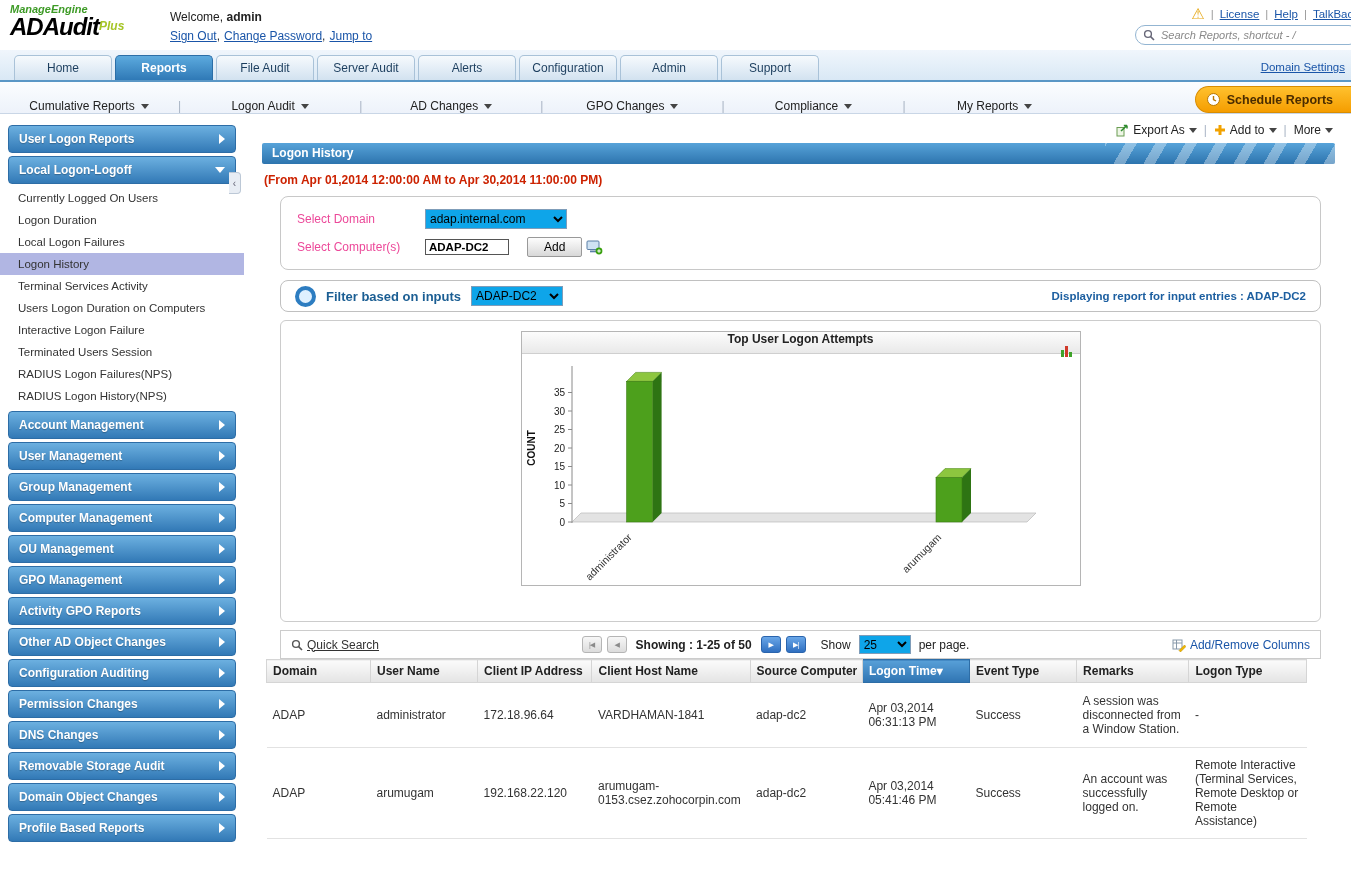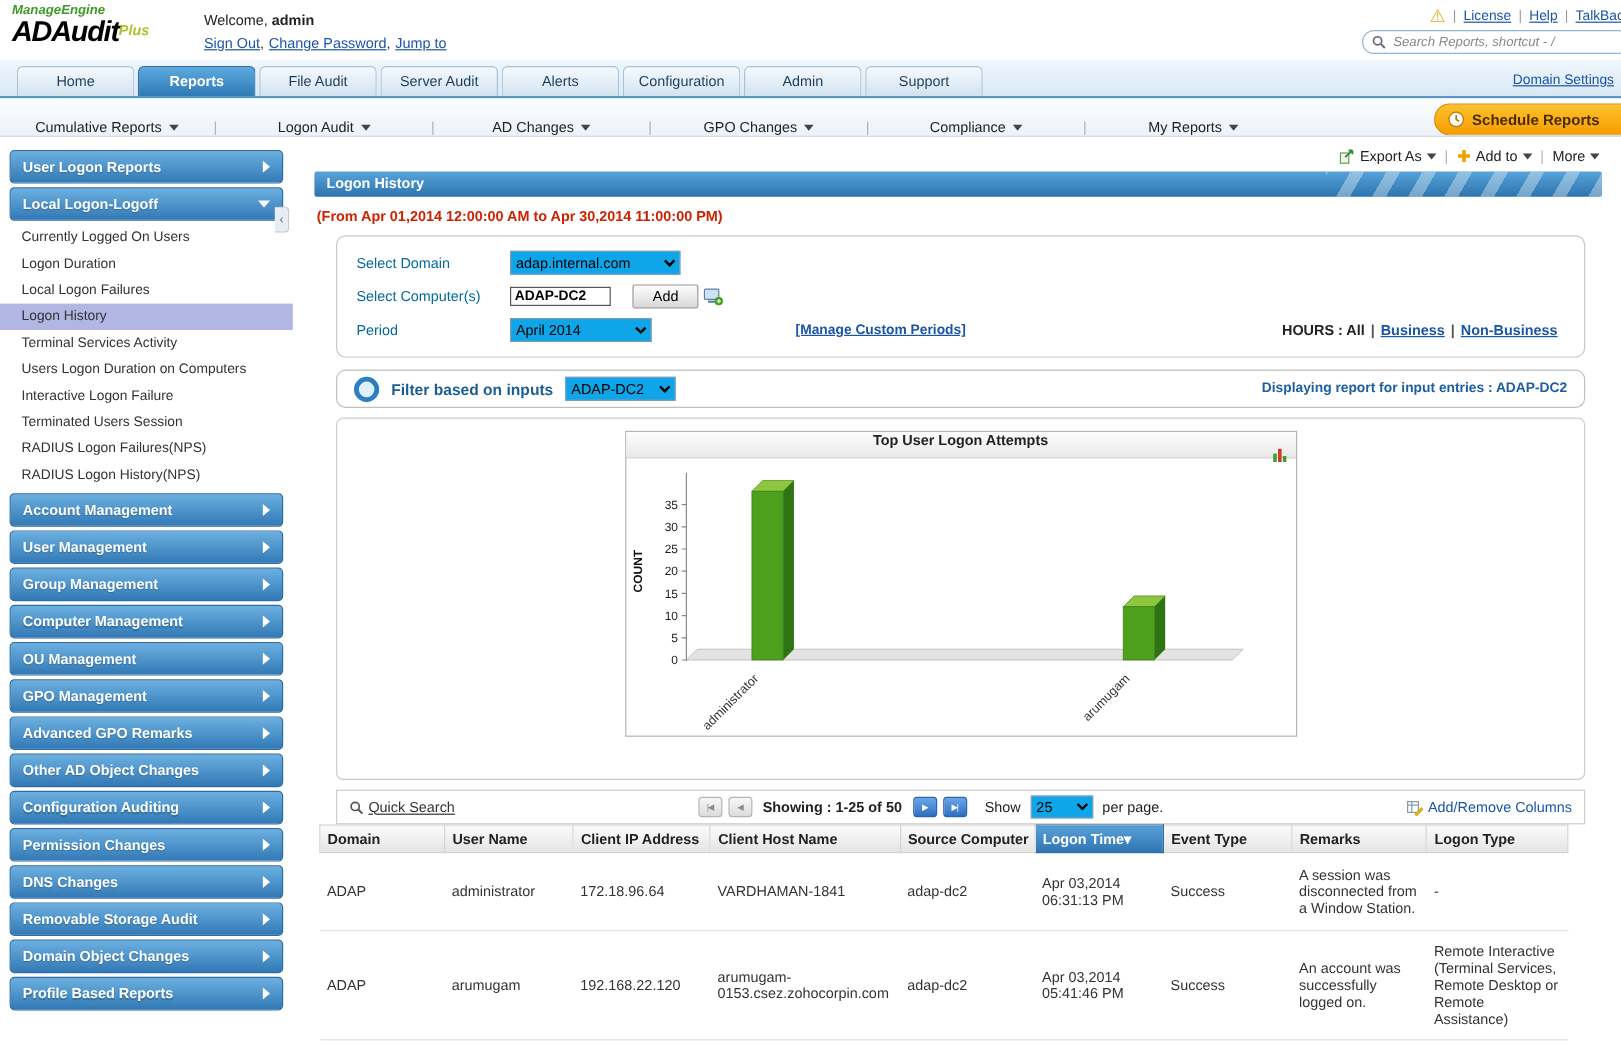--- a/index.html
+++ b/index.html
@@ -67,21 +67,21 @@
 
   .report-bar{height:21px;background:linear-gradient(#57a3d9,#2d74ae);color:#fff;font-weight:bold;font-size:12px;
               line-height:21px;padding-left:10px;border-radius:2px;position:relative;overflow:hidden;}
   .report-bar::after{content:"";position:absolute;right:0;top:0;bottom:0;width:230px;
               background:repeating-linear-gradient(-60deg,rgba(255,255,255,.35) 0 10px,rgba(255,255,255,0) 10px 26px);}
   .date-range{margin:9px 2px;color:#cc2200;font-weight:bold;font-size:12px;}
 
   .form-box{border:1px solid #c8c8c8;border-radius:8px;margin:2px 14px 10px 18px;padding:12px 16px 12px;}
   .form-row{display:flex;align-items:center;margin-bottom:8px;}
   .form-row:last-child{margin-bottom:0;}
-  .form-label{width:128px;color:#0369a1;}
+  .form-label{width:128px;color:#ec4899;}
   select{font-size:12px;border:1px solid #7f9db9;background:#0ea5e9;height:20px;font-family:"Liberation Sans",sans-serif;}
   .computer-input{width:76px;font-weight:bold;font-size:11.5px;border:1px solid #555;padding:1px 3px;font-family:"Liberation Sans",sans-serif;}
   .add-btn{margin-left:18px;padding:2px 16px;background:linear-gradient(#fdfdfd,#d8d8d8);border:1px solid #999;
            border-radius:2px;font-size:12px;font-family:"Liberation Sans",sans-serif;}
   .manage-link{margin-left:120px;font-weight:bold;font-size:11.5px;}
   .hours{margin-left:auto;margin-right:6px;font-weight:bold;font-size:12px;display:flex;gap:5px;align-items:center;white-space:nowrap;}
   .hours .sep::before{content:"|";color:#555;}
 
   .filter-bar{border:1px solid #c0c0c0;border-radius:8px;margin:4px 14px 8px 18px;height:30px;
               display:flex;align-items:center;gap:10px;padding:0 14px;}
@@ -245,21 +245,21 @@
         </div>
       <div class="sb-header" data-interactable="true">
           <span data-interactable="false">OU Management</span>
           <span class="tri-r" data-interactable="false"></span>
         </div>
       <div class="sb-header" data-interactable="true">
           <span data-interactable="false">GPO Management</span>
           <span class="tri-r" data-interactable="false"></span>
         </div>
       <div class="sb-header" data-interactable="true">
-          <span data-interactable="false">Advanced GPO Remarks</span>
+          <span data-interactable="false">Activity GPO Reports</span>
           <span class="tri-r" data-interactable="false"></span>
         </div>
       <div class="sb-header" data-interactable="true">
           <span data-interactable="false">Other AD Object Changes</span>
           <span class="tri-r" data-interactable="false"></span>
         </div>
       <div class="sb-header" data-interactable="true">
           <span data-interactable="false">Configuration Auditing</span>
           <span class="tri-r" data-interactable="false"></span>
         </div>
@@ -325,32 +325,20 @@
         <div class="form-row">
           <span class="form-label" data-interactable="false">Select Computer(s)</span>
           <input class="computer-input" type="text" data-interactable="true" value="ADAP-DC2" style="">
           <button class="add-btn" data-interactable="true">Add</button>
           <svg width="17" height="15" viewBox="0 0 17 15" style="margin-left:4px;" data-interactable="true">
               <rect x="1" y="1" width="12" height="8.5" rx="1" fill="#cfe2f3" stroke="#5b7fa6"></rect>
               <rect x="4" y="10.5" width="6" height="1.8" fill="#5b7fa6"></rect>
               <circle cx="13" cy="11" r="3.4" fill="#3aa010"></circle>
               <path d="M13 9.2 v3.6 M11.2 11 h3.6" stroke="#fff" stroke-width="1.1"></path>
             </svg>
-        </div>
-        <div class="form-row">
-          <span class="form-label" data-interactable="false">Period</span>
-          <select data-interactable="true" style="width:118px;"><option data-interactable="false">April 2014</option></select>
-          <span class="link manage-link" data-interactable="true">[Manage Custom Periods]</span>
-          <span class="hours" data-interactable="false">
-            <span data-interactable="false">HOURS : All</span>
-            <span class="sep" data-interactable="false"></span>
-            <span class="link" style="font-weight:bold;" data-interactable="true">Business</span>
-            <span class="sep" data-interactable="false"></span>
-            <span class="link" style="font-weight:bold;" data-interactable="true">Non-Business</span>
-          </span>
         </div>
       </div>
 
       <div class="filter-bar" data-interactable="false">
         <span class="ring" data-interactable="false"></span>
         <span class="filter-label" data-interactable="false">Filter based on inputs</span>
         <select data-interactable="true" style="width:92px;"><option data-interactable="false">ADAP-DC2</option></select>
         <span class="displaying" data-interactable="false">Displaying report for input entries : ADAP-DC2</span>
       </div>
 

